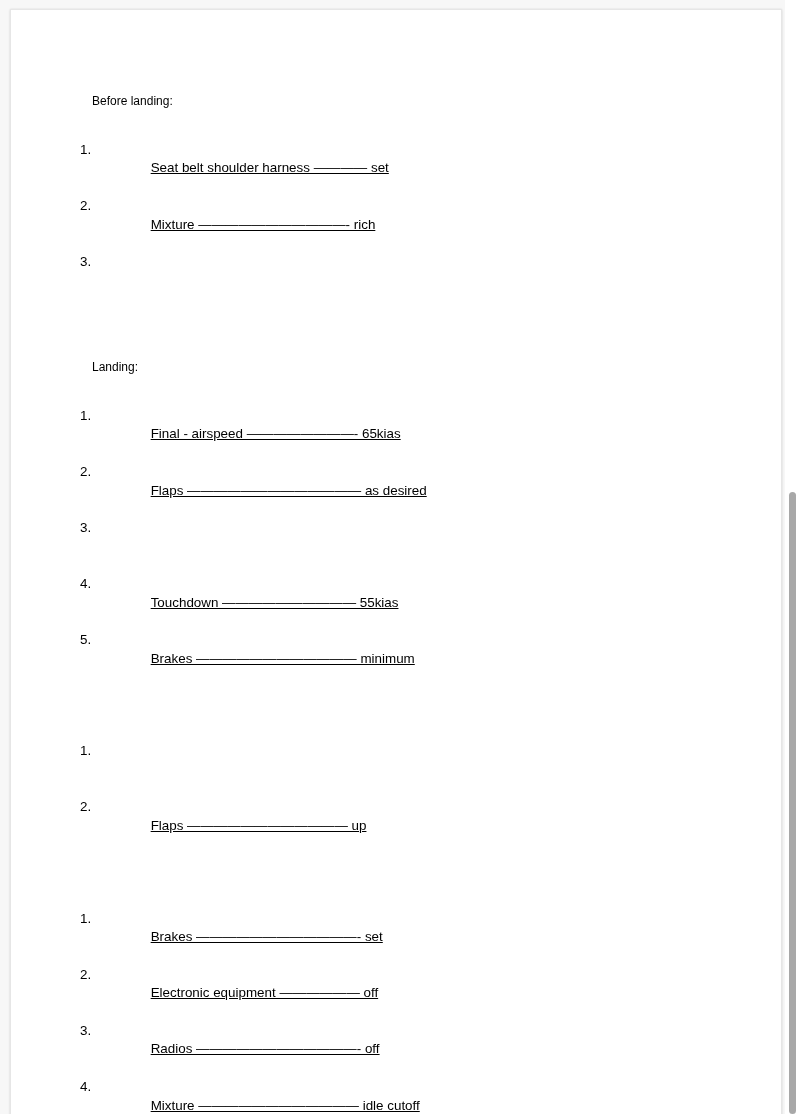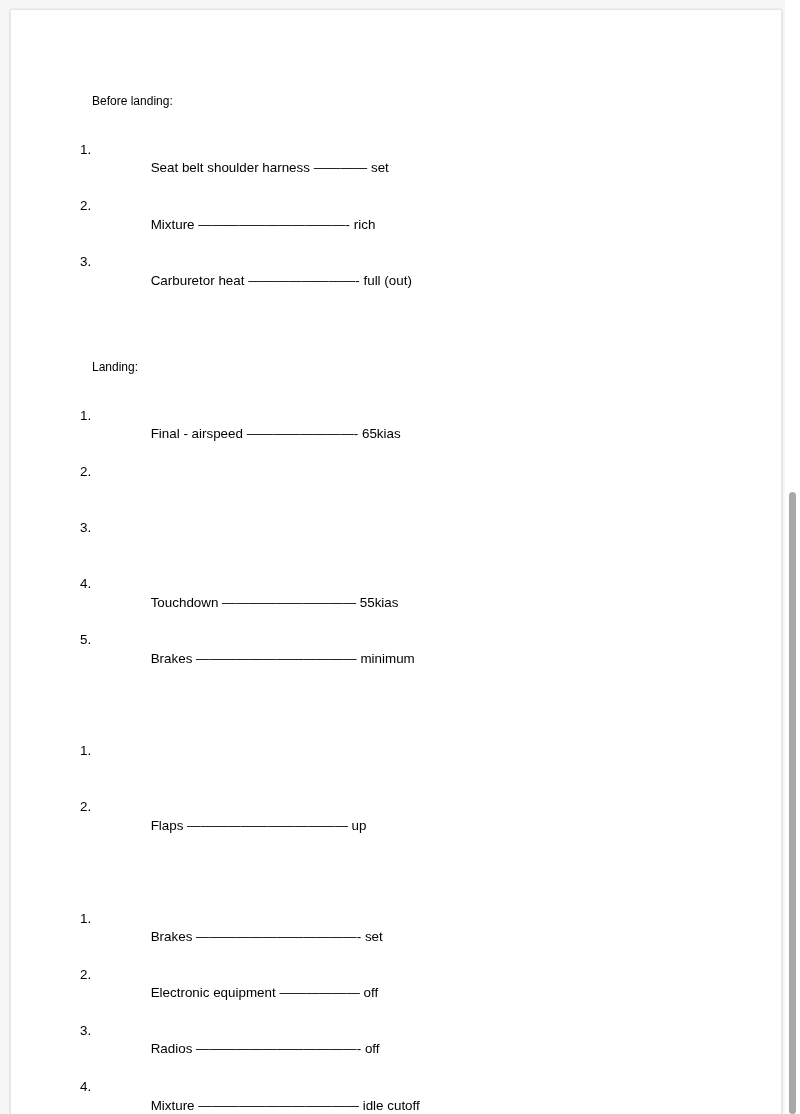--- a/index.html
+++ b/index.html
@@ -73,21 +73,21 @@
     padding-left: 26px;
     white-space: pre;
   }
   ol.checklist > li .num {
     position: absolute;
     left: 0;
     top: 0;
     width: 22px;
     text-align: left;
   }
-  .li-text { white-space: pre; }
+  .li-text { white-space: pre; text-decoration: underline; }
 
   
   #scrollbar-track {
     position: absolute;
     right: 0;
     top: 0;
     width: 15px;
     height: 1114px;
     background: #ffffff;
   }
@@ -113,36 +113,36 @@
         <p class="section-heading">Before landing:</p>
         <div class="spacer-sm"></div>
         <ol class="checklist">
           <li>
             <span class="num">1.</span><span class="li-text">Seat belt shoulder harness ———— set</span>
           </li>
           <li>
             <span class="num">2.</span><span class="li-text">Mixture ———————————- rich</span>
           </li>
           <li>
-            <span class="num">3.</span><span class="li-text">Carburetor heat ————————- full (out)</span>
+            <span class="num">3.</span>
           </li>
         </ol>
       </div>
 
       <div class="spacer-lg"></div>
 
       <div class="section">
         <p class="section-heading">Landing:</p>
         <div class="spacer-sm"></div>
         <ol class="checklist">
           <li>
             <span class="num">1.</span><span class="li-text">Final - airspeed ————————- 65kias</span>
           </li>
           <li>
-            <span class="num">2.</span>
+            <span class="num">2.</span><span class="li-text">Flaps ————————————— as desired</span>
           </li>
           <li>
             <span class="num">3.</span>
           </li>
           <li>
             <span class="num">4.</span><span class="li-text">Touchdown —————————— 55kias</span>
           </li>
           <li>
             <span class="num">5.</span><span class="li-text">Brakes ———————————— minimum</span>
           </li>

